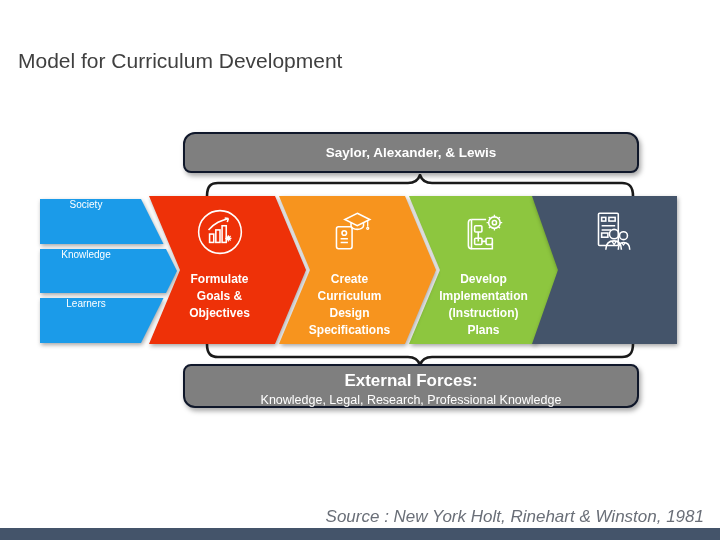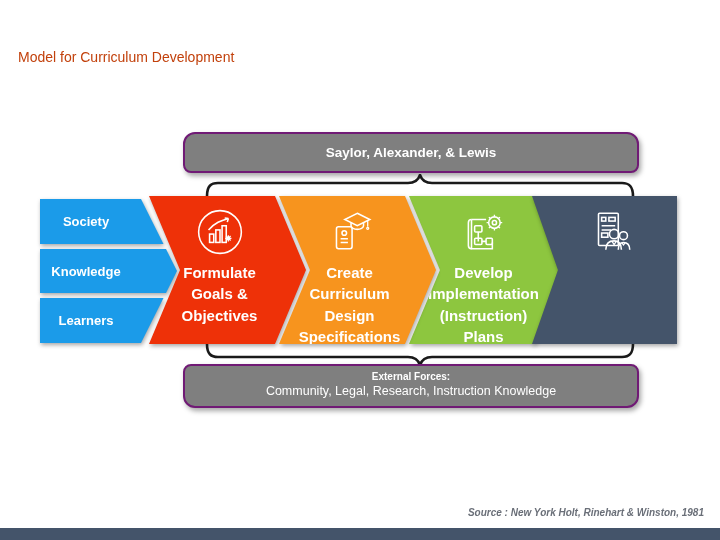--- a/index.html
+++ b/index.html
@@ -1,63 +1,63 @@
 <!DOCTYPE html>
 <html><head>
 <meta charset="utf-8">
 <style>
   html,body{margin:0;padding:0;background:#fff;}
   .slide{position:relative;width:720px;height:540px;background:#ffffff;
          font-family:"Liberation Sans",sans-serif;overflow:hidden;}
 
   .title{position:absolute;left:18px;top:12px;font-size:23px;font-weight:bold;
          color:#141414;letter-spacing:.2px;}
-  .subtitle{position:absolute;left:18px;top:49px;font-size:14px;color:#c2410c;}
+  .subtitle{position:absolute;left:18px;top:49px;font-size:21px;color:#404040;}
 
-  .banner{position:absolute;left:183px;width:456px;border:2px solid #701a75;
+  .banner{position:absolute;left:183px;width:456px;border:2px solid #0f172a;
           color:#fff;text-align:center;box-shadow:2px 3px 5px rgba(0,0,0,.35);
           box-sizing:border-box;}
   .banner.top{top:132px;height:41px;border-radius:12px 12px 8px 8px;
           display:flex;align-items:center;justify-content:center;
           font-weight:bold;font-size:13.5px;}
   .banner.bottom{top:364px;height:44px;border-radius:8px 8px 12px 12px;padding-top:3px;}
-  .banner.bottom .line1{font-weight:bold;font-size:10px;margin-top:2px;}
+  .banner.bottom .line1{font-weight:bold;font-size:17px;margin-top:2px;}
   .banner.bottom .line2{font-size:12.5px;margin-top:2px;}
 
   .brace{position:absolute;left:205px;width:430px;height:22px;}
   .brace.top{top:174px;}
   .brace.bottom{top:344px;}
 
   .blue-group{position:absolute;left:40px;top:199px;width:137px;height:144px;
           filter:drop-shadow(1.5px 2.5px 2px rgba(0,0,0,.35));}
   .blue-clip{width:100%;height:100%;display:flex;flex-direction:column;gap:5px;
           clip-path:polygon(0 0,73.7% 0,100% 50%,73.7% 100%,0 100%);}
-  .blue-box{flex:1;display:flex;align-items:center;justify-content:center;
-          padding-right:45px;color:#fff;font-weight:bold;font-size:13px;}
+  .blue-box{flex:1;display:flex;justify-content:center;
+          padding-right:45px;color:#fff;font-weight:normal;font-size:10px;}
 
   .chev{position:absolute;top:196px;height:148px;
           filter:drop-shadow(1.5px 2.5px 2px rgba(0,0,0,.35));}
   .chev-shape{width:100%;height:100%;display:flex;flex-direction:column;align-items:center;
           clip-path:polygon(0 0,80.25% 0,100% 50%,80.25% 100%,0 100%,19.75% 50%);}
   .chev.red{left:149px;width:157px;}
   .chev.orange{left:279px;width:157px;}
   .chev.green{left:409px;width:157px;}
   .chev.slate{left:532px;width:145px;}
   .chev.slate .chev-shape{clip-path:polygon(0 0,100% 0,100% 100%,0 100%,17.9% 50%);}
 
   .chev-content{display:flex;flex-direction:column;align-items:center;width:100%;
           box-sizing:border-box;padding:10px 36px 0 20px;}
   .chev.green .chev-content{padding:10px 32px 0 24px;}
   .chev.slate .chev-content{padding:10px 16px 0 28px;}
   .step-icon{height:52px;display:flex;align-items:center;justify-content:center;}
-  .step-label{margin-top:4px;color:#fff;font-weight:bold;font-size:15px;
+  .step-label{margin-top:13px;color:#fff;font-weight:bold;font-size:12px;
           line-height:1.42;text-align:center;white-space:pre;}
 
-  .source{position:absolute;right:16px;top:507px;font-size:10px;font-style:italic;
-          font-weight:bold;color:#6a6f78;}
+  .source{position:absolute;right:16px;top:507px;font-size:17px;font-style:italic;
+          font-weight:normal;color:#6a6f78;}
   .footer-bar{position:absolute;left:0;bottom:0;width:720px;height:12px;}
 
   svg{display:block;}
 </style>
 </head>
 <body>
 
 <div class="slide">
 
   <div class="subtitle">Model for Curriculum Development</div>
@@ -174,19 +174,19 @@
       </div>
     </div>
   </div>
 
   <svg class="brace bottom" viewBox="0 0 430 22">
     <path d="M2,0 C2,10 6,13 13,13 L203,13 C209,13 213,15 215,21 C217,15 221,13 227,13 L417,13 C424,13 428,10 428,0" fill="none" stroke="#1a1a1a" stroke-width="2.6" stroke-linecap="round"></path>
   </svg>
 
   <div class="banner bottom" style="background: rgb(127, 127, 127);">
     <div class="line1">External Forces:</div>
-    <div class="line2">Community, Legal, Research, Instruction Knowledge</div>
+    <div class="line2">Knowledge, Legal, Research, Professional Knowledge</div>
   </div>
 
   <div class="source">Source : New York Holt, Rinehart &amp; Winston, 1981</div>
   <div class="footer-bar" style="background: rgb(68, 84, 106);"></div>
 
 </div>
 
 </body></html>

